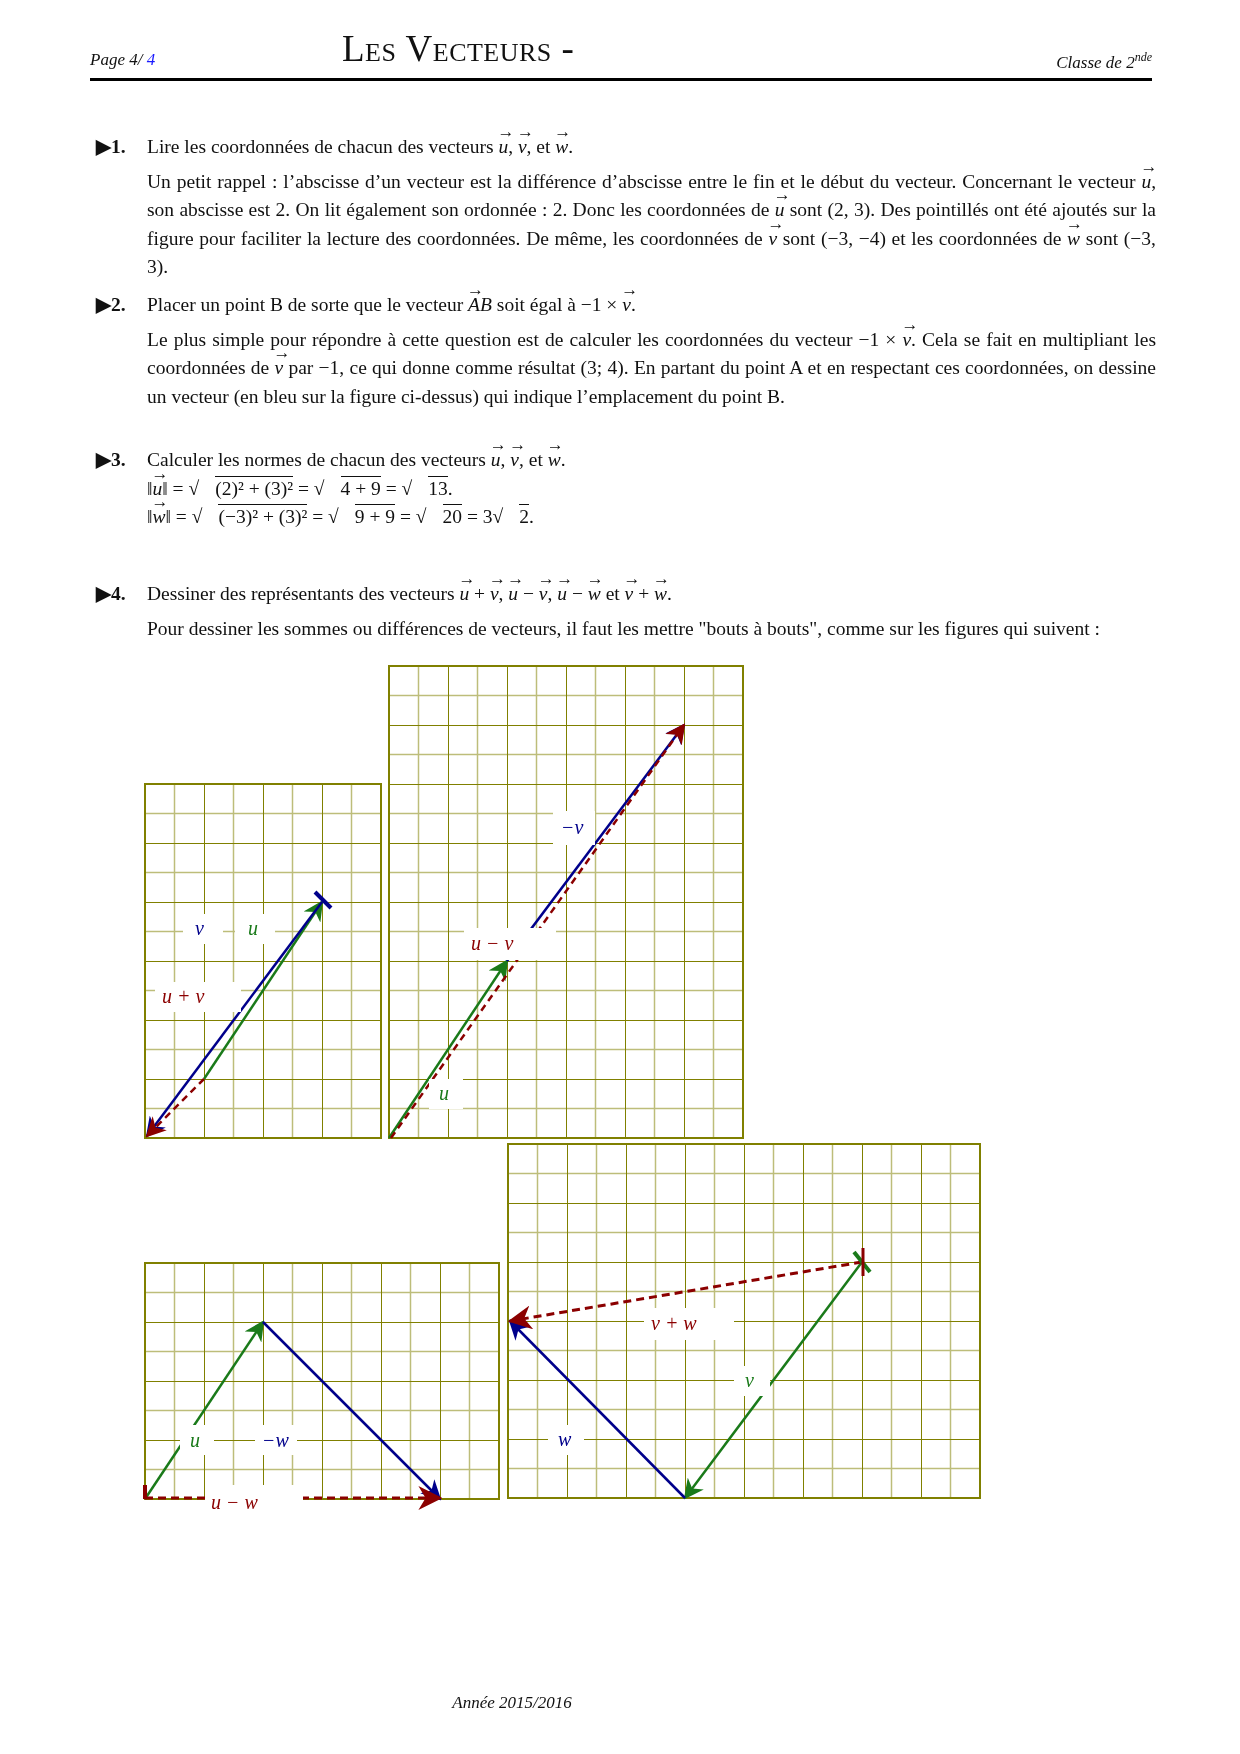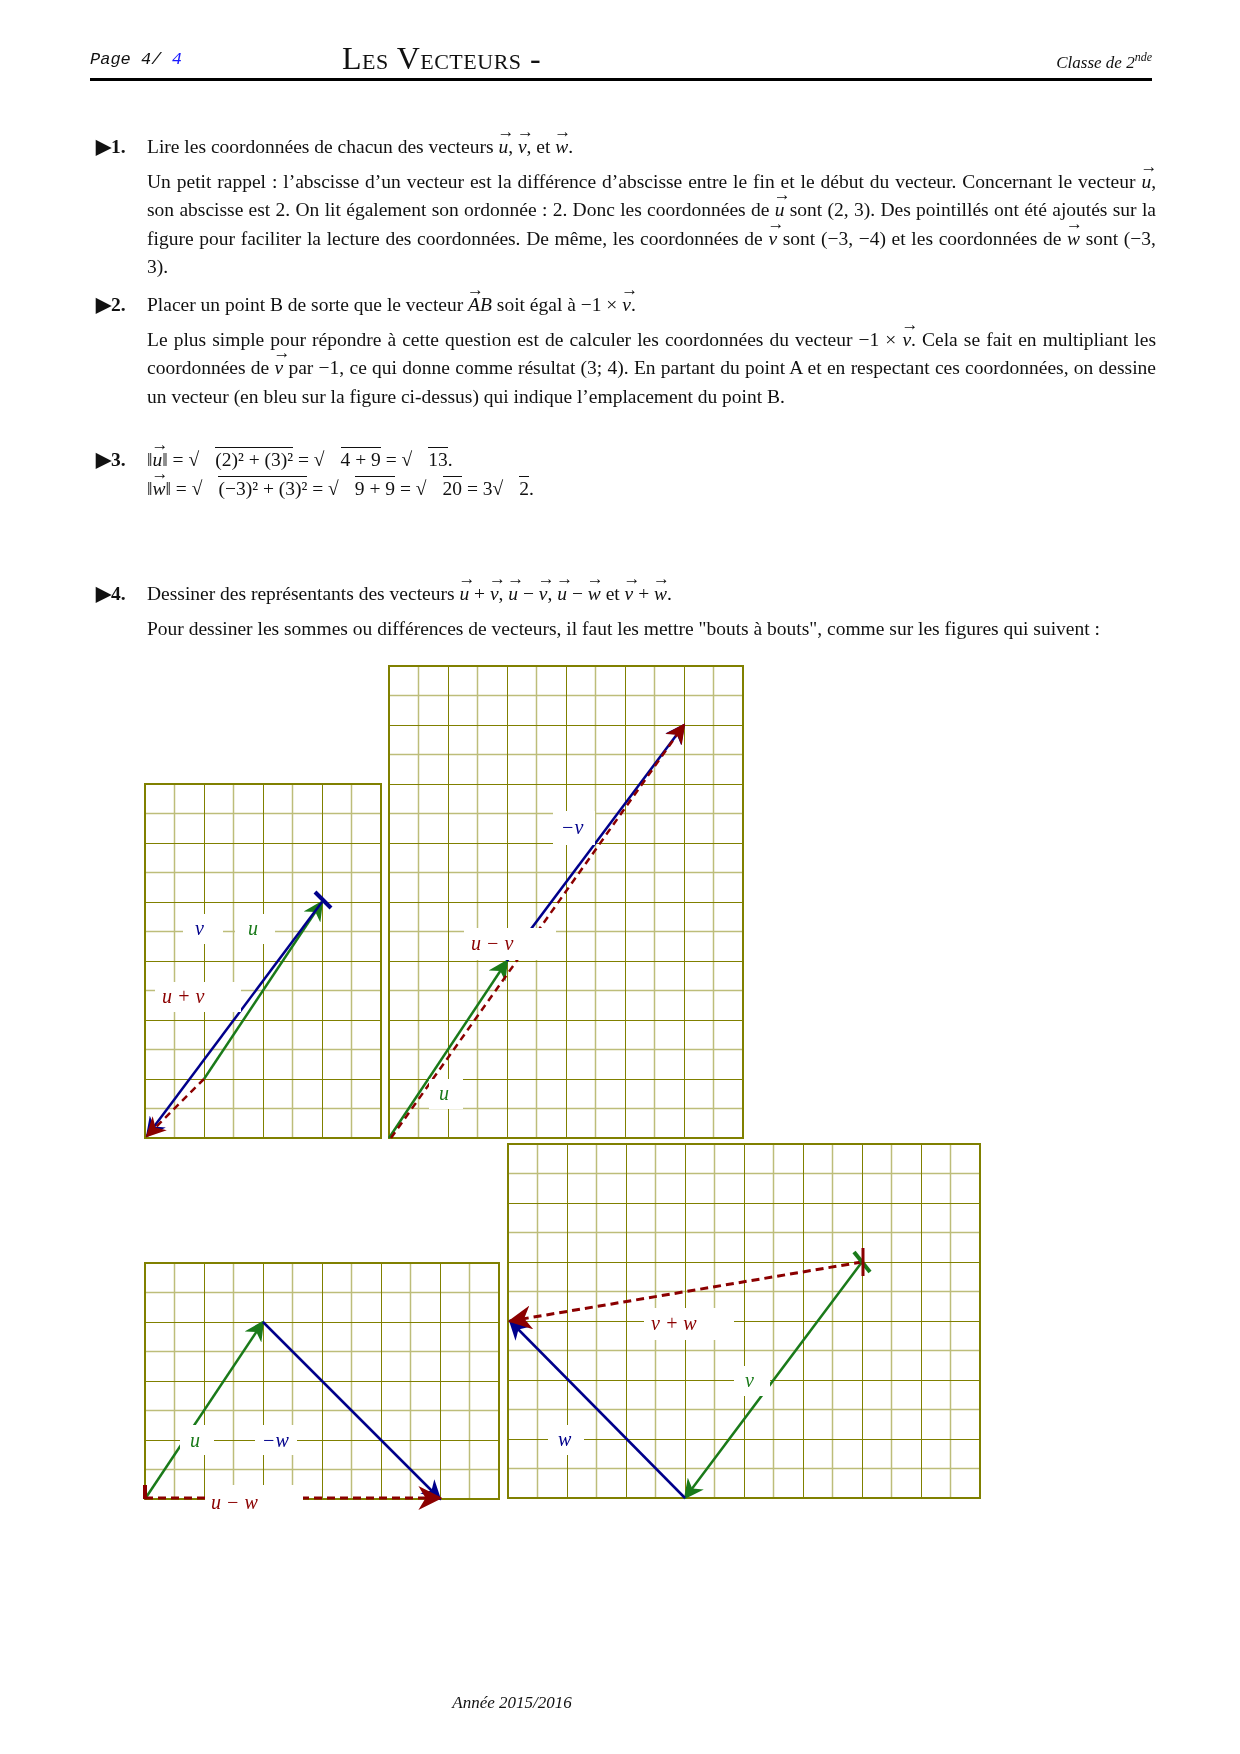--- a/index.html
+++ b/index.html
@@ -1,19 +1,19 @@
 <!DOCTYPE html>
 <html><head>
 <meta charset="utf-8">
 <style>
   html,body{margin:0;padding:0;background:#fff;}
   body{width:1240px;height:1754px;position:relative;overflow:hidden;font-family:"DejaVu Serif","Liberation Serif",serif;color:#111;}
-  .hdr-left{position:absolute;left:90px;top:50px;font-style:italic;font-size:17px;font-family:Liberation Mono, monospace;}
+  .hdr-left{position:absolute;left:90px;top:50px;font-style:italic;font-size:17px;font-family:Liberation Serif, serif;}
   .hdr-left .pg{color:#1a1aff;}
-  .hdr-title{position:absolute;left:342px;top:40px;font-size:32px;font-family:"Liberation Serif",serif;font-variant:small-caps;letter-spacing:0.5px;}
+  .hdr-title{position:absolute;left:342px;top:27px;font-size:37px;font-family:"Liberation Serif",serif;font-variant:small-caps;letter-spacing:0.5px;}
   .hdr-right{position:absolute;right:88px;top:50px;font-style:italic;font-size:17px;font-family:"Liberation Serif",serif;}
   .hdr-right sup{font-size:12px;}
   .hdr-rule{position:absolute;left:90px;width:1062px;top:78px;height:3px;background:#000;}
   .q{position:absolute;left:96px;width:1060px;font-family:"Liberation Serif",serif;font-size:19.5px;line-height:28.5px;}
   .q .num{position:absolute;left:0;top:0;font-weight:bold;}
   .q .body{margin-left:51px;text-align:justify;}
   .q p{margin:0;}
   .q .gap{height:6px;}
   .vec{font-style:italic;position:relative;display:inline-block;}
   .vec::before{content:"\2192";position:absolute;left:-1px;top:-15px;font-style:normal;font-size:17px;}
@@ -43,20 +43,21 @@
   <div class="body">
     <p>Placer un point B de sorte que le vecteur <span class="vec" style="font-style:italic">AB</span> soit égal à −1 × <span class="vec">v</span>.</p>
     <div class="gap"></div>
     <p>Le plus simple pour répondre à cette question est de calculer les coordonnées du vecteur −1 × <span class="vec">v</span>. Cela se fait en multipliant les coordonnées de <span class="vec">v</span> par −1, ce qui donne comme résultat (3; 4). En partant du point A et en respectant ces coordonnées, on dessine un vecteur (en bleu sur la figure ci-dessus) qui indique l’emplacement du point B.</p>
   </div>
 </div>
 
 <div class="q" style="top:446px">
   <span class="num">▶3.</span>
   <div class="body">
+    <p>Calculer les normes de chacun des vecteurs <span class="vec">u</span>, <span class="vec">v</span>, et <span class="vec">w</span>.</p>
     <p>‖<span class="vec">u</span>‖ = √<span class="rad">(2)² + (3)²</span> = √<span class="rad">4 + 9</span> = √<span class="rad">13</span>.</p>
     <p>‖<span class="vec">w</span>‖ = √<span class="rad">(−3)² + (3)²</span> = √<span class="rad">9 + 9</span> = √<span class="rad">20</span> = 3√<span class="rad">2</span>.</p>
   </div>
 </div>
 
 <div class="q" style="top:580px">
   <span class="num">▶4.</span>
   <div class="body">
     <p>Dessiner des représentants des vecteurs <span class="vec">u</span> + <span class="vec">v</span>, <span class="vec">u</span> − <span class="vec">v</span>, <span class="vec">u</span> − <span class="vec">w</span> et <span class="vec">v</span> + <span class="vec">w</span>.</p>
     <div class="gap"></div>

